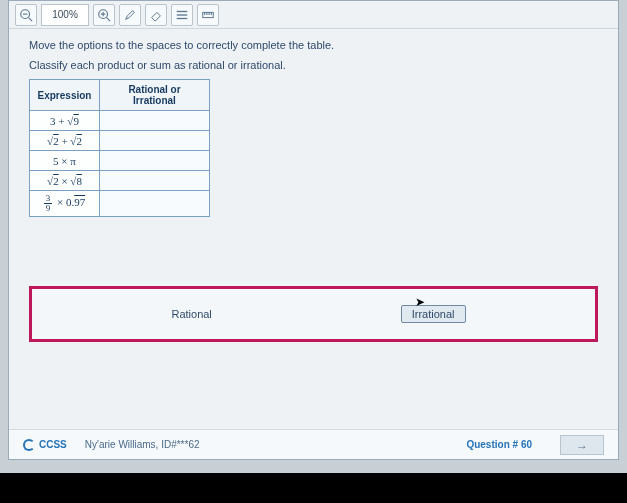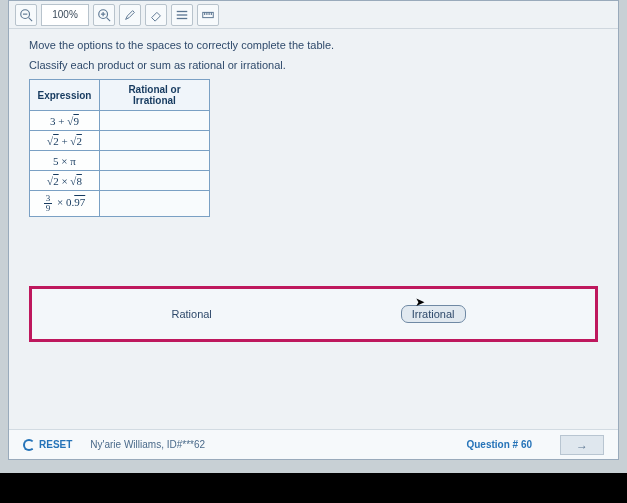--- a/index.html
+++ b/index.html
@@ -112,21 +112,21 @@
     padding: 0 40px;
   }
   .chip {
     font-size: 11px;
     color: #2f4a6b;
     padding: 2px 10px;
   }
   .chip.selected {
     border: 1px solid #6f89a4;
     background: #e1e9f0;
-    border-radius: 7px;
+    border-radius: 2px;
   }
   .cursor {
     position: absolute;
     font-size: 12px;
     color: #000;
     pointer-events: none;
   }
   .footer {
     position: absolute;
     left: 0; right: 0; bottom: 0;
@@ -267,21 +267,21 @@
 
   <div class="option-tray">
     <span class="chip">Rational</span>
     <span class="cursor" style="right:170px; top:6px;">➤</span>
     <span class="chip selected">Irrational</span>
   </div>
 
   <div class="footer">
     <span class="reset">
       <span class="reset-icon"></span>
-      <span>RESET</span>
+      <span>CCSS</span>
     </span>
     <span>Ny'arie Williams, ID#***62</span>
     <span class="spacer"></span>
     <span class="spacer"></span>
     <span class="qnum">Question # 60</span>
     <span class="next-btn">→</span>
   </div>
 </div>
 
 <div class="bezel"></div>

